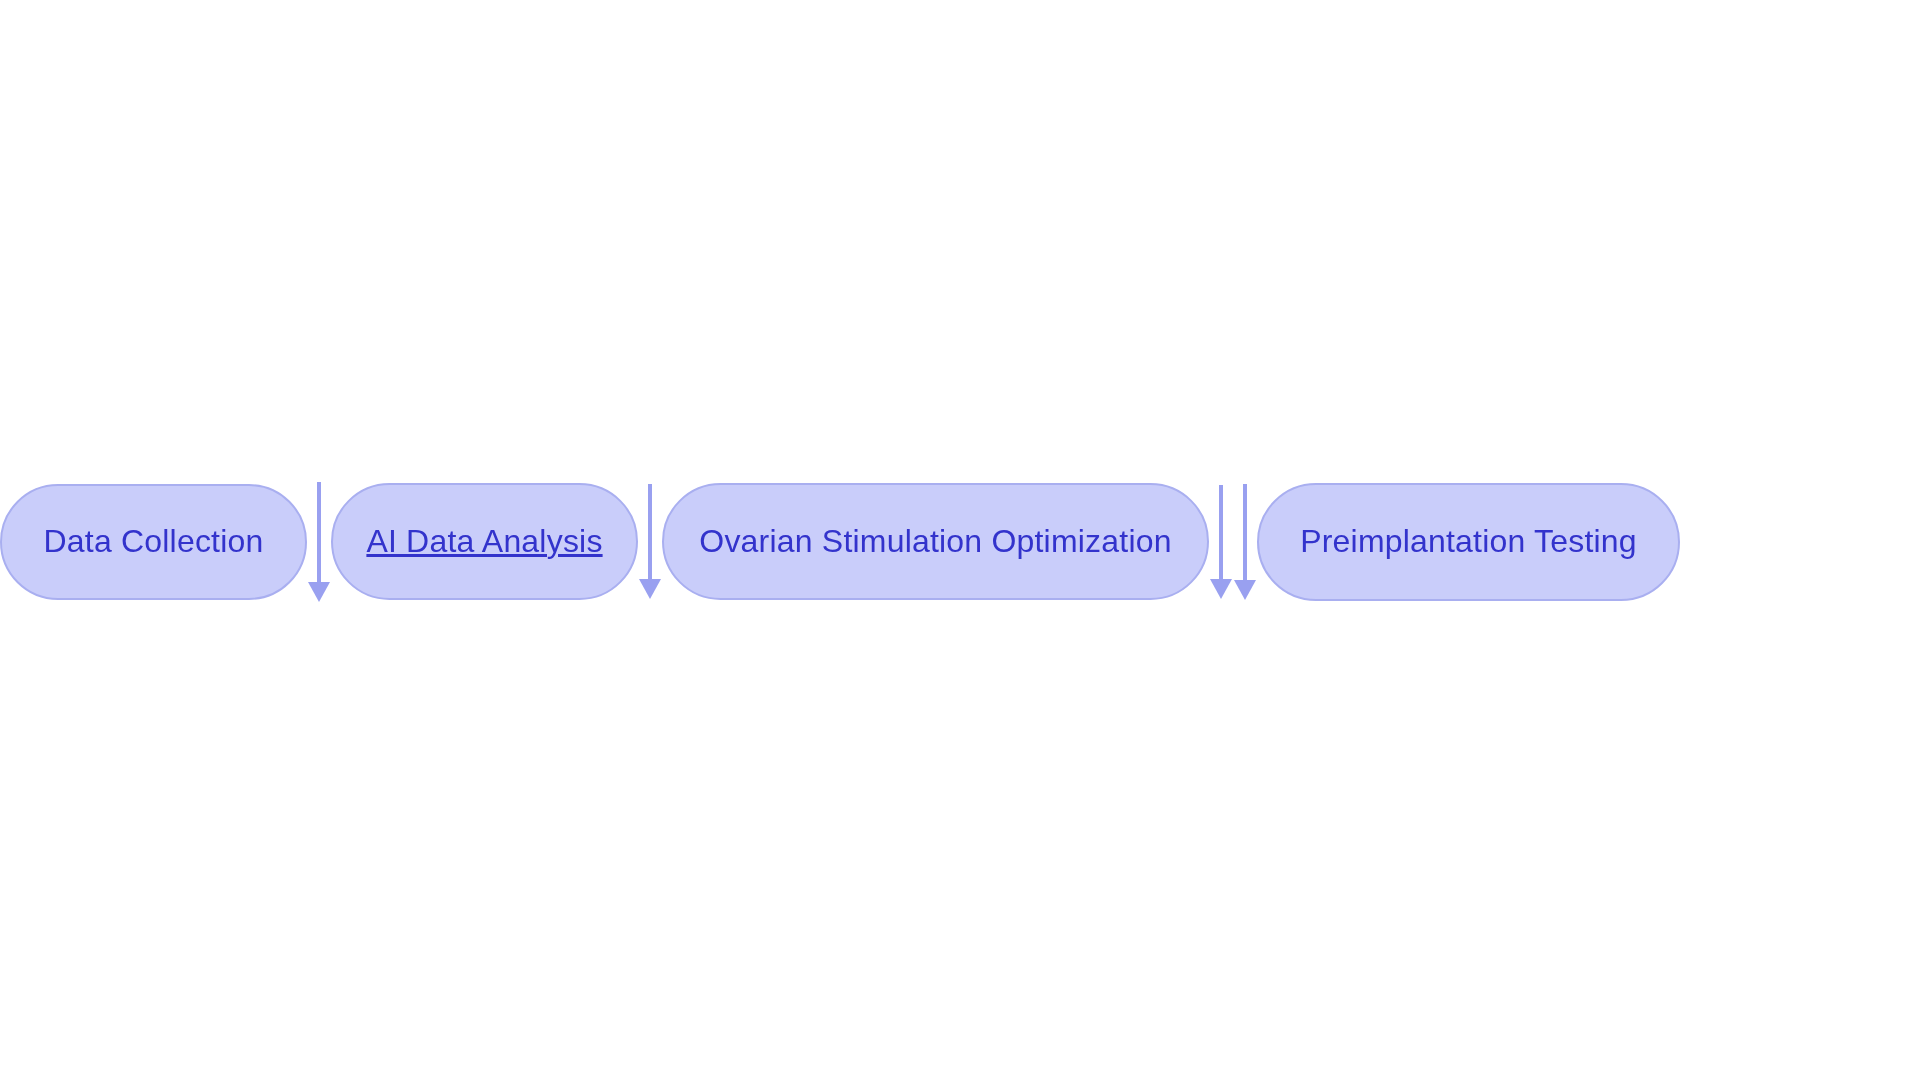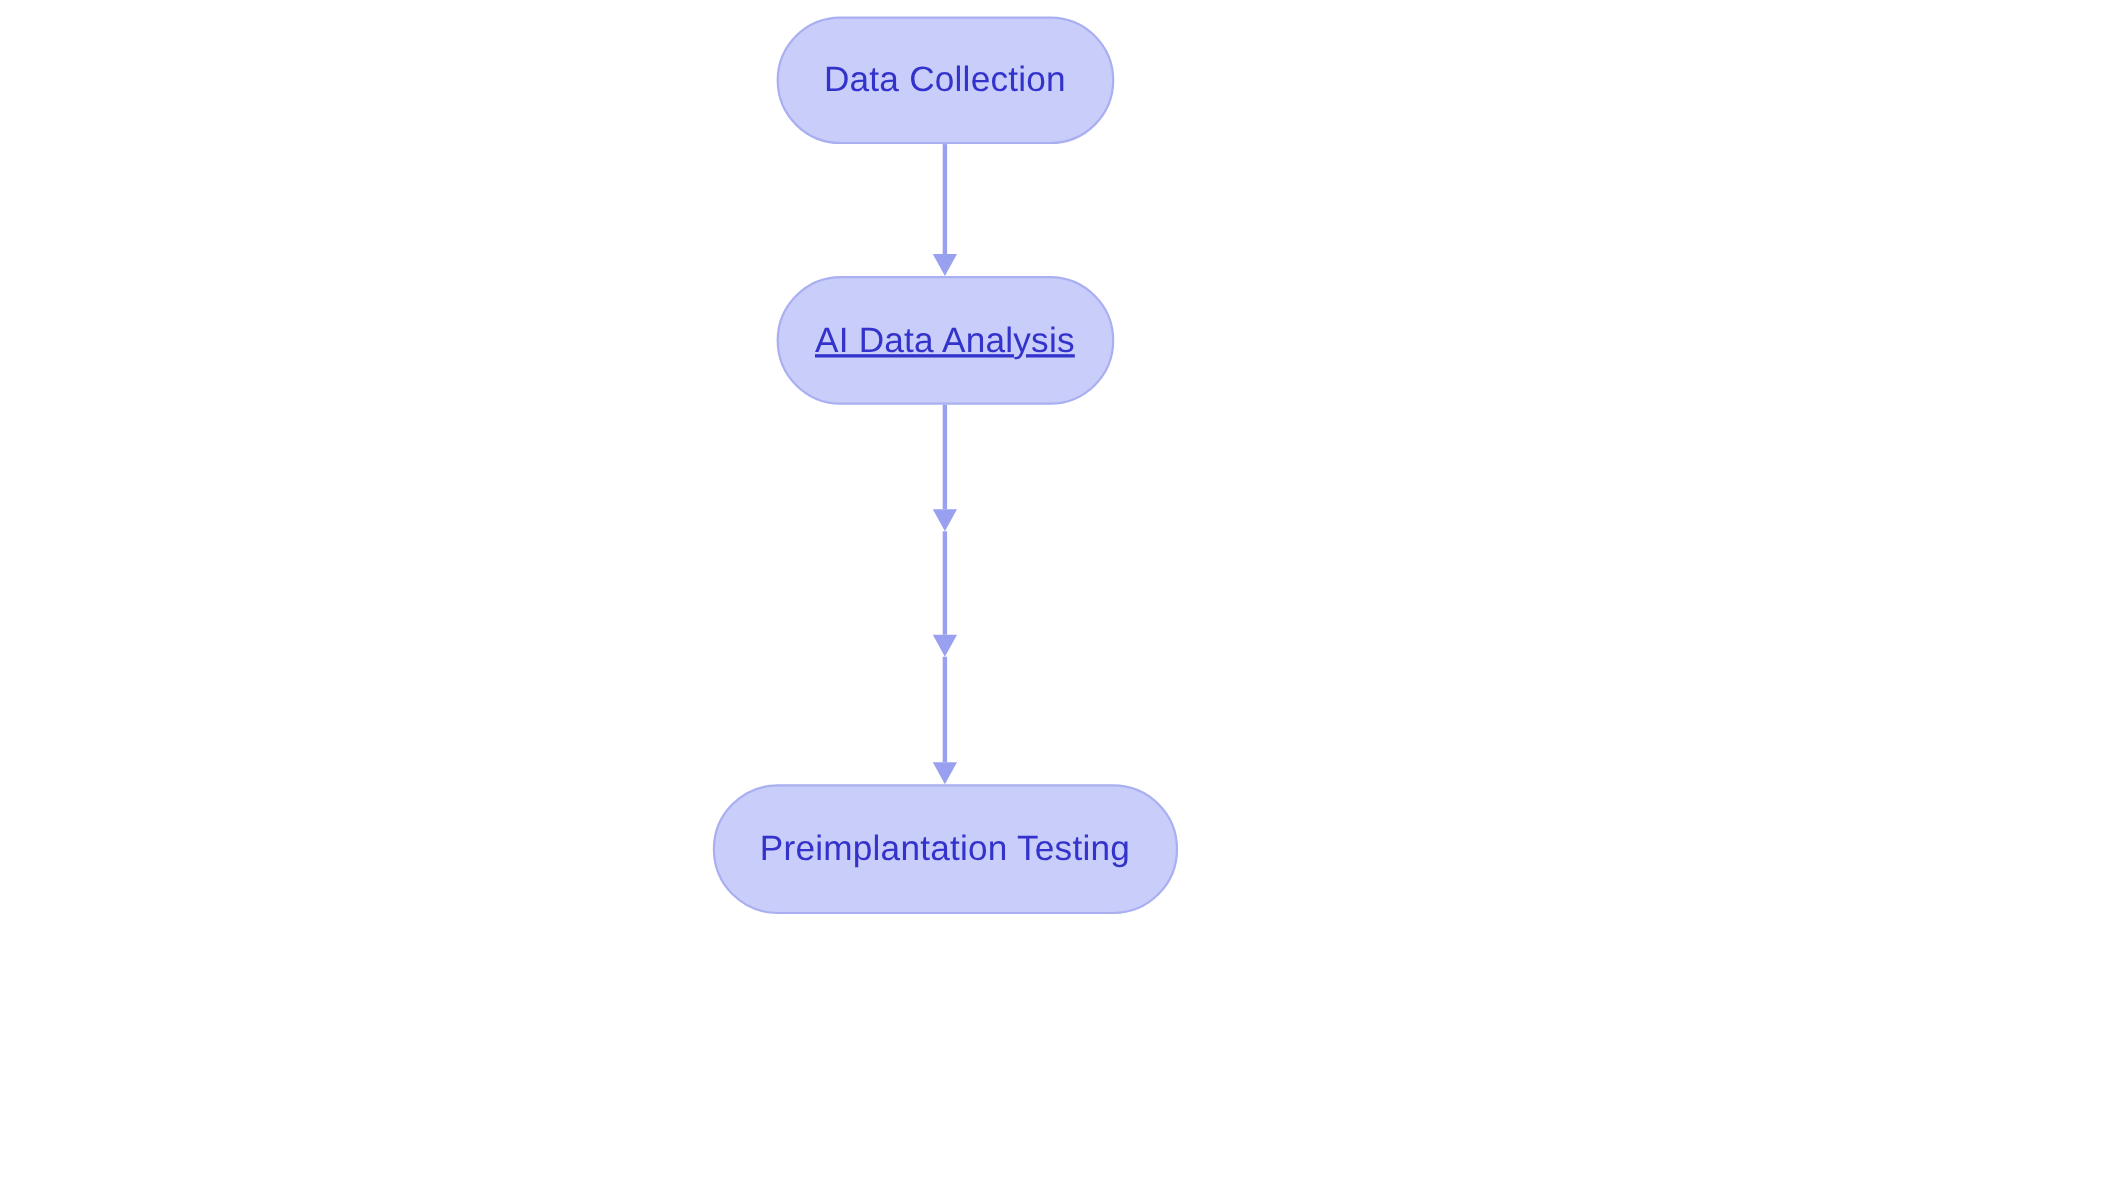--- a/index.html
+++ b/index.html
@@ -22,21 +22,20 @@
     background: #ffffff;
   }
 
   .flow-column {
     position: absolute;
     left: 0;
     top: 0;
     width: 1718px;
     height: 1083px;
     display: flex;
-    flex-direction: column;
     align-items: center;
   }
 
   
   .flow-node {
     box-sizing: border-box;
     display: flex;
     align-items: center;
     justify-content: center;
     background: #c9cdfa;
@@ -101,20 +100,23 @@
 
     <div class="flow-node" style="width:307px;height:117px;text-decoration:underline;">
       <span class="node-label">AI Data Analysis</span>
     </div>
 
     <div class="flow-connector" style="height:115px;">
       <div class="connector-line"></div>
       <div class="connector-head"></div>
     </div>
 
+    <div class="flow-node" style="width:547px;height:117px;">
+      <span class="node-label">Ovarian Stimulation Optimization</span>
+    </div>
 
     <div class="flow-connector" style="height:114px;">
       <div class="connector-line"></div>
       <div class="connector-head"></div>
     </div>
 
 
     <div class="flow-connector" style="height:116px;">
       <div class="connector-line"></div>
       <div class="connector-head"></div>

